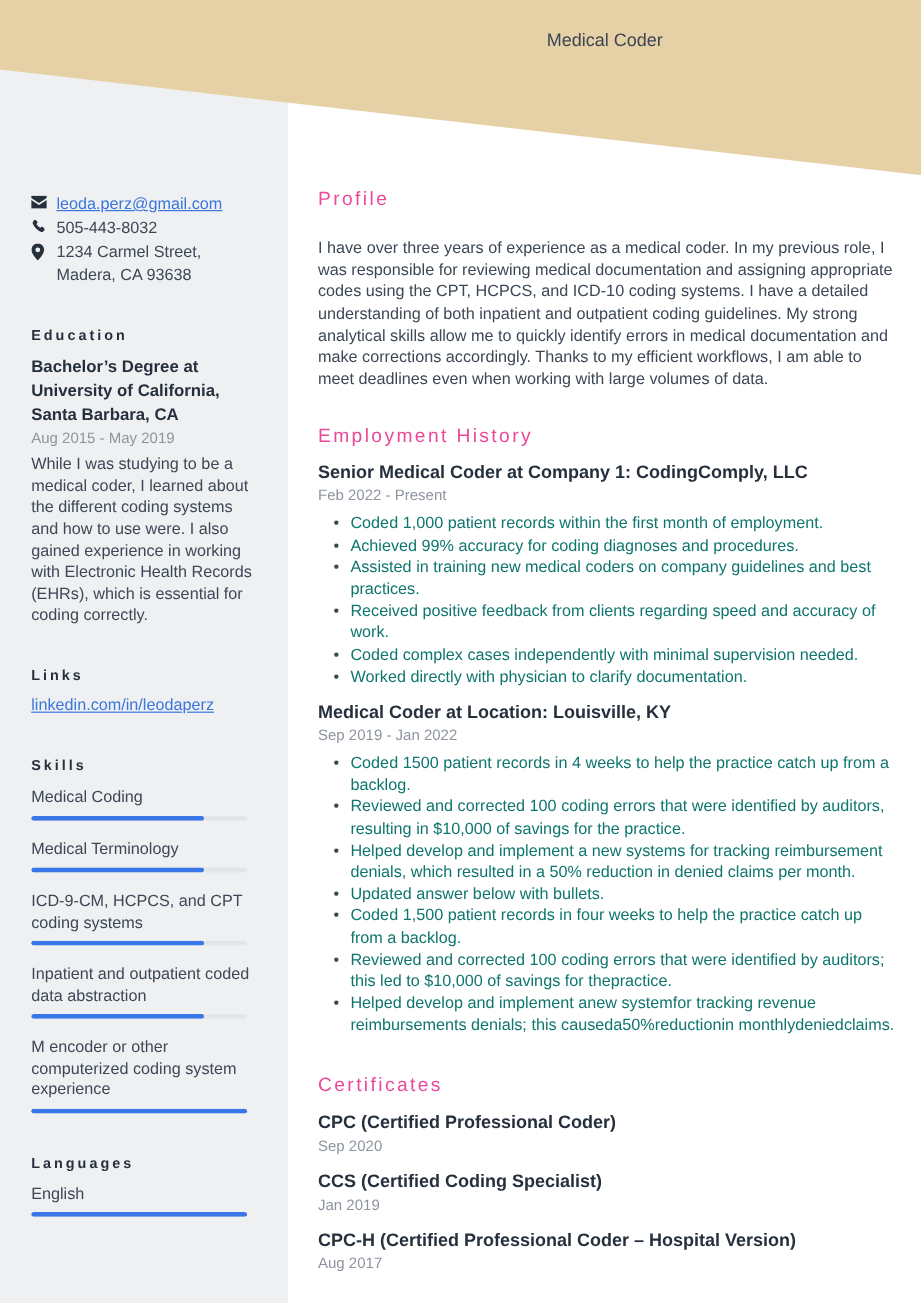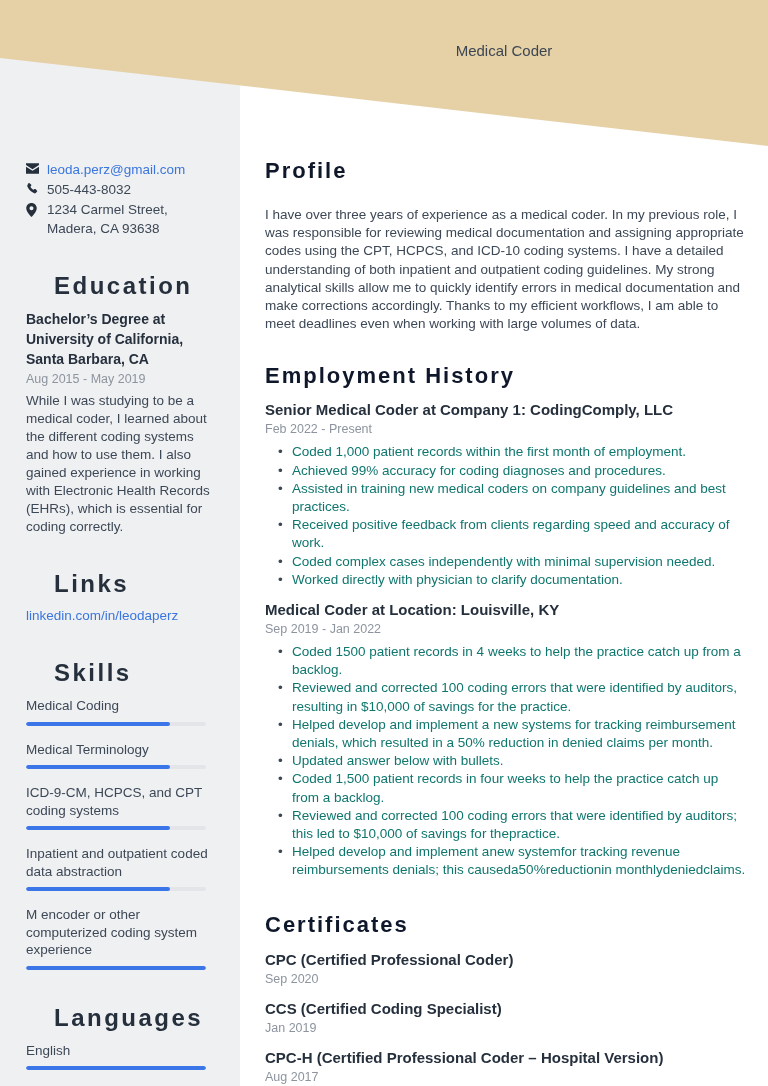--- a/index.html
+++ b/index.html
@@ -39,21 +39,21 @@
     text-align: center;
     z-index: 4;
   }
   .name {
     font-size: 35px;
     font-weight: 700;
     color: #0d0e10;
     letter-spacing: 0.5px;
   }
   .subtitle {
-    margin-top: 20px;
+    margin-top: 3px;
     font-size: 15px;
     color: #3c4653;
   }
   
   .sidebar {
     position: absolute;
     left: 0; top: 160px;
     width: 240px;
     padding: 0 20px 0 26px;
     z-index: 5;
@@ -66,29 +66,29 @@
     line-height: 19px;
     margin-bottom: 1px;
   }
   .contact .cicon {
     flex: 0 0 21px;
     padding-top: 3px;
   }
   .contact svg { display: block; }
   a.link {
     color: #3a76dd;
+    text-decoration: underline;
     cursor: pointer;
   }
   .side-h2 {
-    font-size: 24px;
+    font-size: 12px;
     font-weight: 700;
     letter-spacing: 2.5px;
     color: #26303d;
     margin-top: 34px;
-    margin-left: 28px;
   }
   .degree {
     margin-top: 9px;
     font-size: 14px;
     font-weight: 700;
     color: #26303d;
     line-height: 20px;
   }
   .side-date {
     margin-top: 2px;
@@ -123,24 +123,24 @@
     background: #3b76e8;
   }
   
   .main {
     position: absolute;
     left: 265px; top: 158px;
     width: 482px;
     z-index: 5;
   }
   .main-h2 {
-    font-size: 22px;
-    font-weight: 700;
+    font-size: 16px;
+    font-weight: 400;
     letter-spacing: 2px;
-    color: #0f172a;
+    color: #ec4899;
   }
   .main-par {
     margin-top: 22px;
     font-size: 13.5px;
     line-height: 18.2px;
     color: #3d4856;
   }
   .mt-emp { margin-top: 30px; }
   .mt-cert { margin-top: 32px; }
   .job-title {
@@ -224,21 +224,21 @@
               <path fill="#26303d" d="M6 0C2.7 0 0 2.6 0 5.9 0 10.3 6 16 6 16s6-5.7 6-10.1C12 2.6 9.3 0 6 0zm0 8.2a2.3 2.3 0 1 1 0-4.6 2.3 2.3 0 0 1 0 4.6z"></path>
             </svg>
         </span>
         <span>1234 Carmel Street, Madera, CA 93638</span>
       </li>
     </ul>
 
     <h2 class="side-h2">Education</h2>
     <div class="degree">Bachelor’s Degree at University of California, Santa Barbara, CA</div>
     <div class="side-date">Aug 2015 - May 2019</div>
-    <p class="side-par">While I was studying to be a medical coder, I learned about the different coding systems and how to use them. I also gained experience in working with Electronic Health Records (EHRs), which is essential for coding correctly.</p>
+    <p class="side-par">While I was studying to be a medical coder, I learned about the different coding systems and how to use were. I also gained experience in working with Electronic Health Records (EHRs), which is essential for coding correctly.</p>
 
     <h2 class="side-h2">Links</h2>
     <div class="links-row">
       <a class="link">linkedin.com/in/leodaperz</a>
     </div>
 
     <h2 class="side-h2">Skills</h2>
 
     <div class="skill">
       <div class="skill-label">Medical Coding</div>

